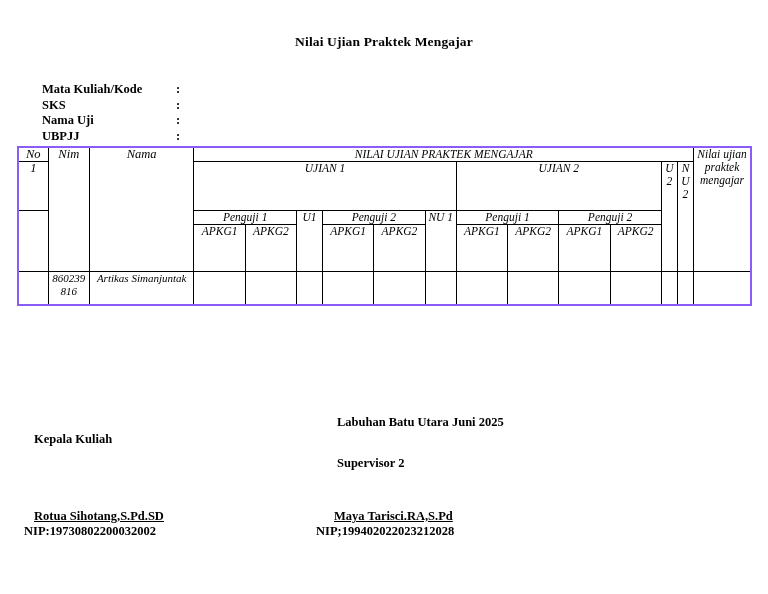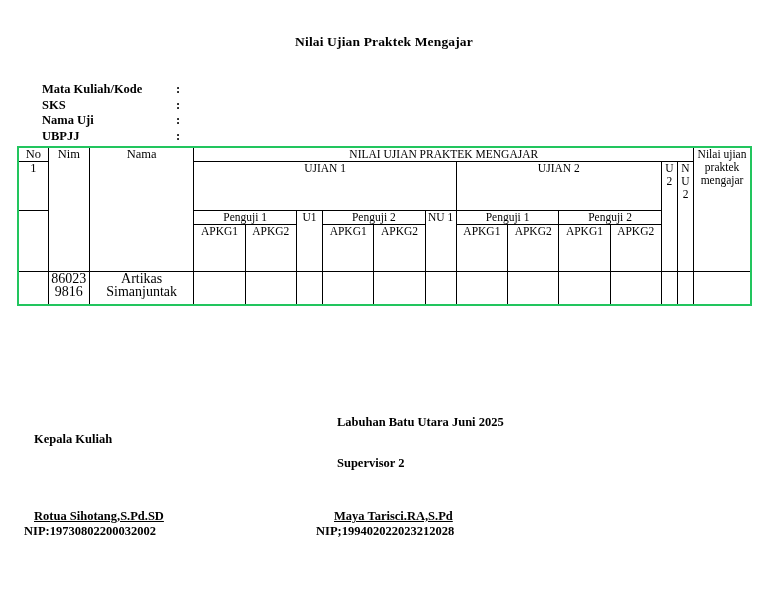--- a/index.html
+++ b/index.html
@@ -56,40 +56,40 @@
     font-size: 11.5px;
   }
   .grade-table td, .grade-table th {
     border: 1px solid #000000;
     padding: 0 2px;
     vertical-align: top;
     font-weight: normal;
     text-align: center;
     line-height: 13px;
   }
-  .outer { border: 2px solid #22c55e; }
+  .outer { border: 2px solid #8b5cf6; font-style: italic; }
 
   .th-bold { font-weight: bold; font-size: 12.5px; }
   .cell-no  { width: 30px; }
   .cell-nim { width: 41px; }
   .cell-nama{ width: 104px; }
   .cell-u1col { width: 26px; }
   .cell-nu1col { width: 31px; }
   .cell-u2col { width: 16px; }
   .cell-nu2col { width: 16px; }
   .cell-final { width: 57px; }
   .cell-apkg { width: 51px; }
 
   .vtop { vertical-align: top; border-radius: 21px; }
   .tleft { text-align: left; }
   .tright { text-align: right; }
 
   .nim-cell, .nama-cell {
     font-weight: bold;
-    font-size: 14px;
+    font-size: 11px;
     text-align: left;
     line-height: 14px;
     vertical-align: top;
     padding-top: 1px;
   }
   .nim-cell { word-break: break-all; }
 
   .narrow-stack {
     font-size: 11.5px;
     line-height: 12px;

